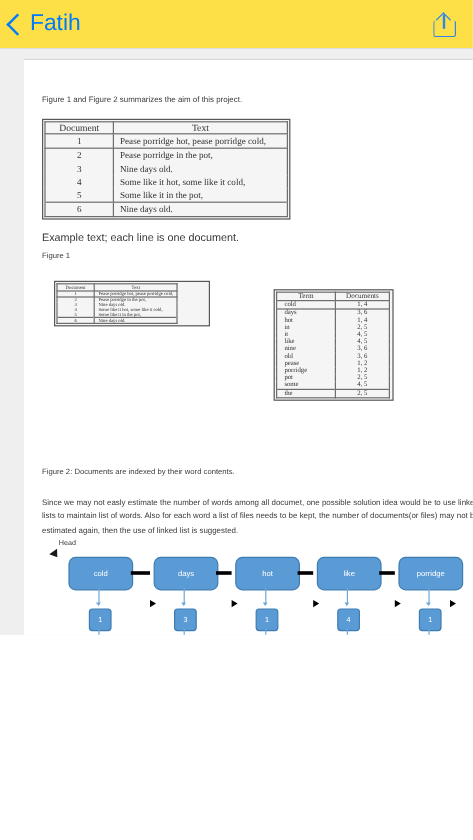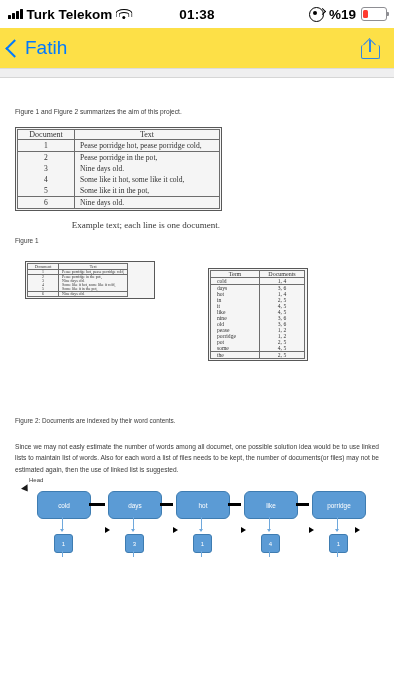--- a/index.html
+++ b/index.html
@@ -59,21 +59,21 @@
             font-size:17.5px;font-weight:bold;color:#111;}
   .share{position:absolute;right:14px;width:19px;height:22px;cursor:pointer;}
   .share .box{position:absolute;left:0;bottom:0;width:17px;height:13px;
               border:1.8px solid #2f86e8;border-top:none;border-radius:2px;}
   .share .stem{position:absolute;left:8px;top:3px;width:1.8px;height:12px;background:#2f86e8;}
   .share .tip{position:absolute;left:4.2px;top:2.6px;width:8px;height:8px;
               border-left:1.8px solid #2f86e8;border-top:1.8px solid #2f86e8;
               transform:rotate(45deg);}
 
   
-  .viewer{position:relative;height:488px;background:#efeff0;overflow:hidden;}
+  .viewer{position:relative;height:488px;background:#efeff0;overflow:hidden;padding-left:20px;}
   .pagegap{height:8px;background:#efeff0;}
   .page{
     position:relative;background:#fff;width:394px;
     border-top:1px solid #d6d6d6;border-bottom:1px solid #d6d6d6;
     padding:0;overflow:hidden;height:574px;
   }
   .pad{padding:0 15px;}
 
   .body-text{
     font-family:"Liberation Sans",sans-serif;
@@ -91,22 +91,22 @@
   table.tbl td,table.tbl th{border:1px solid #6b6b6b;padding:0;font-weight:normal;}
   .outer{border:1px solid #555;padding:1px;display:inline-block;background:#fff;}
 
   
   .t1{width:100%;font-size:7.6px;}
   .t1 th{text-align:center;padding:2.5px 0;font-size:8px;}
   .t1 td.num{text-align:center;width:56px;padding:1px 0;}
   .t1 td.txt{text-align:left;padding:1px 5px;}
   .t1 .nb td{border-top:none;border-bottom:none;}
 
-  .example{font-family:Liberation Serif, serif;font-size:9px;color:#2b2b2b;
-           text-align:right;margin-top:5px;filter:grayscale(1) contrast(.92);}
+  .example{font-family:Liberation Sans, sans-serif;font-size:9px;color:#2b2b2b;
+           text-align:left;margin-top:5px;filter:grayscale(1) contrast(.92);}
 
   
   .t2{font-size:3.9px;}
   .t2 th{text-align:center;padding:1.2px 0;font-size:4px;}
   .t2 td.num{text-align:center;width:30px;}
   .t2 td.txt{text-align:left;padding:0 3px;}
   .t2 .nb td{border-top:none;border-bottom:none;}
 
   
   .t3{font-size:5.6px;}
@@ -137,44 +137,20 @@
   .dots{position:absolute;top:24px;height:0;border-top:2px dotted #1a1a1a;}
   .headlbl{position:absolute;font-size:6px;color:#3a3a3a;}
   .headarr{position:absolute;width:0;height:0;border-left:4px solid transparent;
            border-right:4px solid transparent;border-top:6px solid #1a1a1a;}
 </style>
 </head>
 <body>
 
 <div class="phone">
 
-  <div class="statusbar">
-    <div class="sb-left">
-      <span class="bars">
-          <i></i>
-          <i></i>
-          <i></i>
-          <i></i>
-        </span>
-      <span class="carrier">Turk Telekom</span>
-      <span class="wifi">
-          <span class="a"></span>
-          <span class="b"></span>
-          <span class="c"></span>
-        </span>
-    </div>
-    <div class="sb-center">01:38</div>
-    <div class="sb-right">
-      <span class="rot"></span>
-      <span class="pct">%19</span>
-      <span class="batt">
-          <em></em>
-        </span>
-    </div>
-  </div>
 
   <div class="navbar">
     <div class="back">
       <span class="chev"></span>
       <span>Fatih</span>
     </div>
     <div class="share">
       <span class="box"></span>
         <span class="stem"></span>
         <span class="tip"></span>

